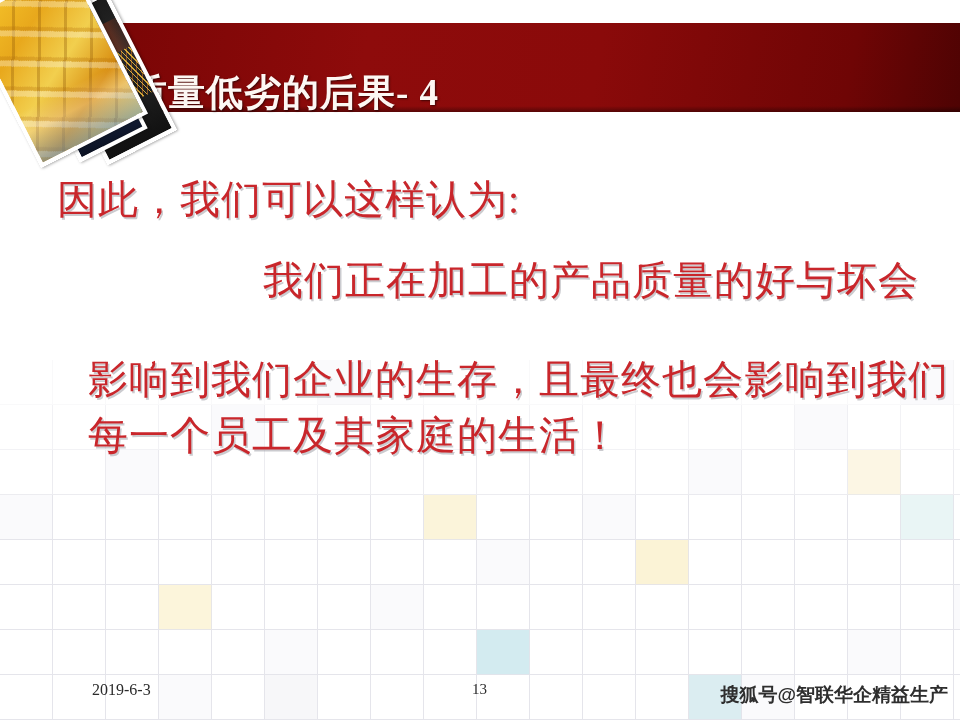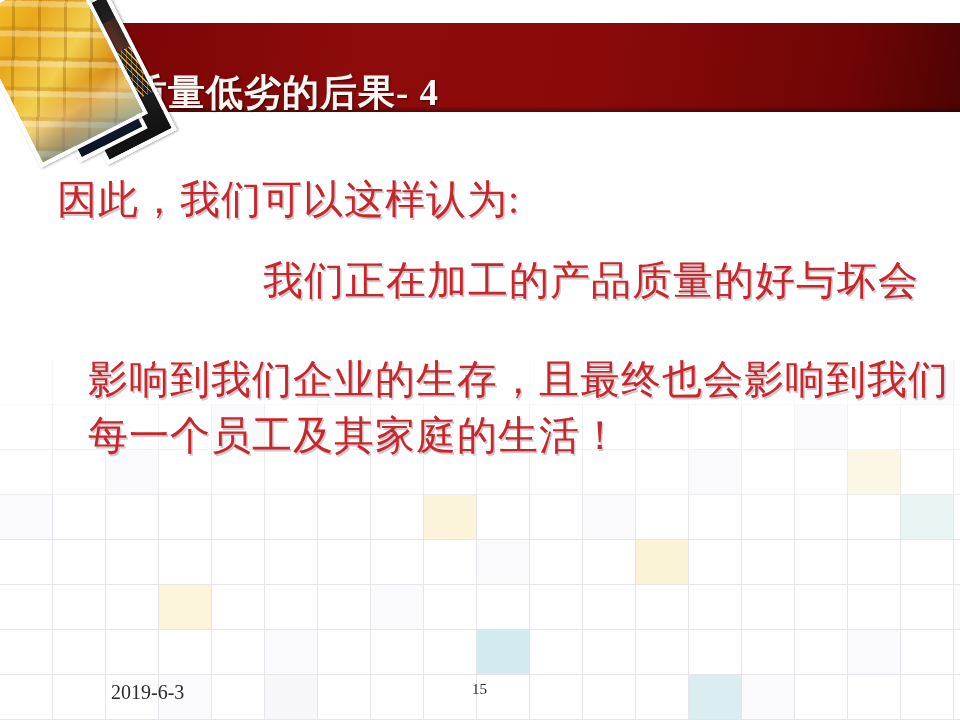--- a/index.html
+++ b/index.html
@@ -187,23 +187,22 @@
   .line-3 { left: 88px;  top: 352px; }
   .line-4 { left: 88px;  top: 408px; }
 
   
   .footer-date {
     position: absolute;
     left: 92px;
     top: 681px;
     z-index: 7;
     font-family: "Liberation Serif", "DejaVu Serif", serif;
-    font-size: 20px;
+    font-size: 16px;
     color: #2b2b2b;
-    margin-left: 19px;
   }
   .footer-page {
     position: absolute;
     left: 472px;
     top: 681px;
     z-index: 7;
     font-family: "Liberation Serif", "DejaVu Serif", serif;
     font-size: 15px;
     color: #2b2b2b;
   }
@@ -544,15 +543,16 @@
   </div>
 
   <div class="body-block">
     <div class="body-line line-1">因此，我们可以这样认为:</div>
     <div class="body-line line-2">我们正在加工的产品质量的好与坏会</div>
     <div class="body-line line-3">影响到我们企业的生存，且最终也会影响到我们</div>
     <div class="body-line line-4">每一个员工及其家庭的生活！</div>
   </div>
 
   <div class="footer-date">2019-6-3</div>
-  <div class="footer-page">15</div>
+  <div class="footer-page">13</div>
+  <div class="watermark">搜狐号@智联华企精益生产</div>
 
 </div>
 
 </body></html>

